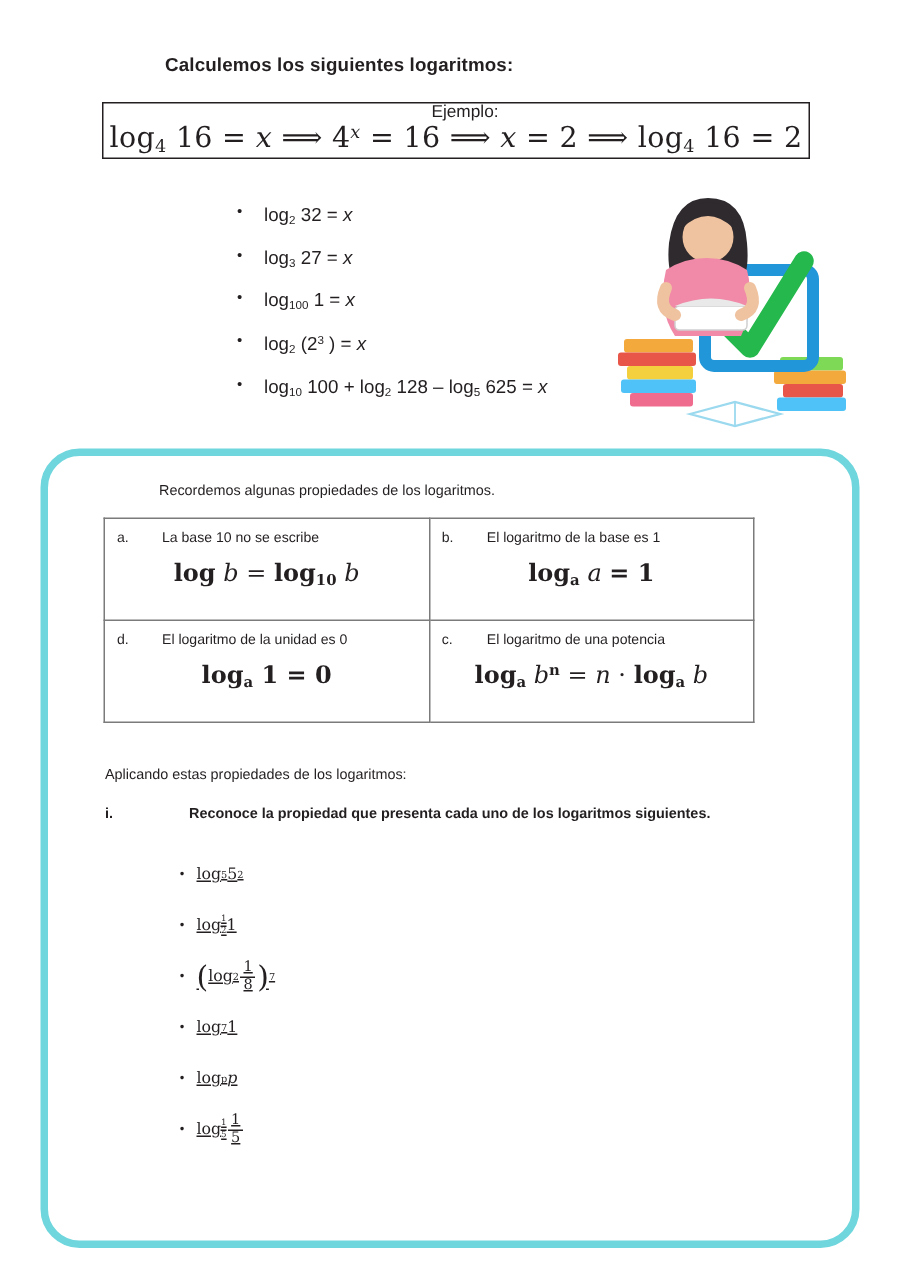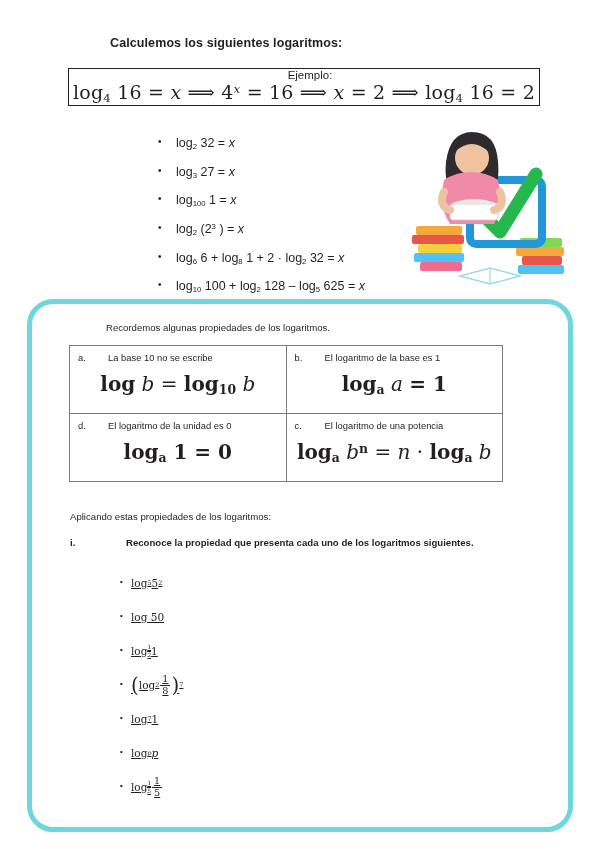--- a/index.html
+++ b/index.html
@@ -145,21 +145,21 @@
     align-items: baseline;
     font-size: 9.4px;
   }
   .prop-letter {
     width: 30px;
     flex: none;
   }
   .prop-formula {
     text-align: center;
     font-family: "DejaVu Serif", serif;
-    font-size: 20px;
+    font-size: 16px;
     margin-top: 9px;
   }
   .bold-log { font-weight: bold; }
 
   
   .apply-text {
     position: absolute;
     left: 70px;
     top: 511px;
     font-size: 9.6px;
@@ -245,21 +245,20 @@
     <span class="example-math">
       log<span class="sub">4</span> 16 = <span class="mi">x</span>&nbsp;⟹&nbsp;4<span class="sup">x</span> = 16&nbsp;⟹&nbsp;<span class="mi">x</span> = 2&nbsp;⟹&nbsp;log<span class="sub">4</span> 16 = 2
     </span>
   </div>
 
   <ul class="top-list">
     <li>log<span class="sub">2</span> 32 = <span class="mi">x</span></li>
     <li>log<span class="sub">3</span> 27 = <span class="mi">x</span></li>
     <li>log<span class="sub">100</span> 1 = <span class="mi">x</span></li>
     <li>log<span class="sub">2</span> (2<span class="sup sup-n">3</span> ) = <span class="mi">x</span></li>
-    <li>log<span class="sub">6</span> 6 + log<span class="sub">8</span> 1 + 2 · log<span class="sub">2</span> 32 = <span class="mi">x</span></li>
     <li>log<span class="sub">10</span> 100 + log<span class="sub">2</span> 128 – log<span class="sub">5</span> 625 = <span class="mi">x</span></li>
   </ul>
 
   <svg class="illus" viewBox="0 0 160 168">
 
     <g>
       <rect x="8" y="108" width="46" height="9" rx="2" fill="#f4a93d"></rect>
       <rect x="4" y="117" width="52" height="9" rx="2" fill="#e8564a"></rect>
       <rect x="10" y="126" width="44" height="9" rx="2" fill="#f4d03f"></rect>
       <rect x="6" y="135" width="50" height="9" rx="2" fill="#4fc3f7"></rect>
@@ -343,21 +342,20 @@
     </tr>
   </tbody>
     </table>
 
   <div class="apply-text">Aplicando estas propiedades de los logaritmos:</div>
   <div class="item-i">i.</div>
   <div class="item-i-text">Reconoce la propiedad que presenta cada uno de los logaritmos siguientes.</div>
 
   <ul class="bot-list">
     <li>log<span class="sub">5</span> 5<span class="sup sup-n">2</span></li>
-    <li>log 50</li>
     <li>log<span class="smallfrac">
           <span class="num">1</span>
           <span class="den">2</span>
         </span> 1</li>
     <li>
       <span class="paren-big">(</span>log<span class="sub">2</span> <span class="frac">
           <span class="num">1</span>
           <span class="den">8</span>
         </span><span class="paren-big">)</span><span class="sup sup-n">7</span>
     </li>

